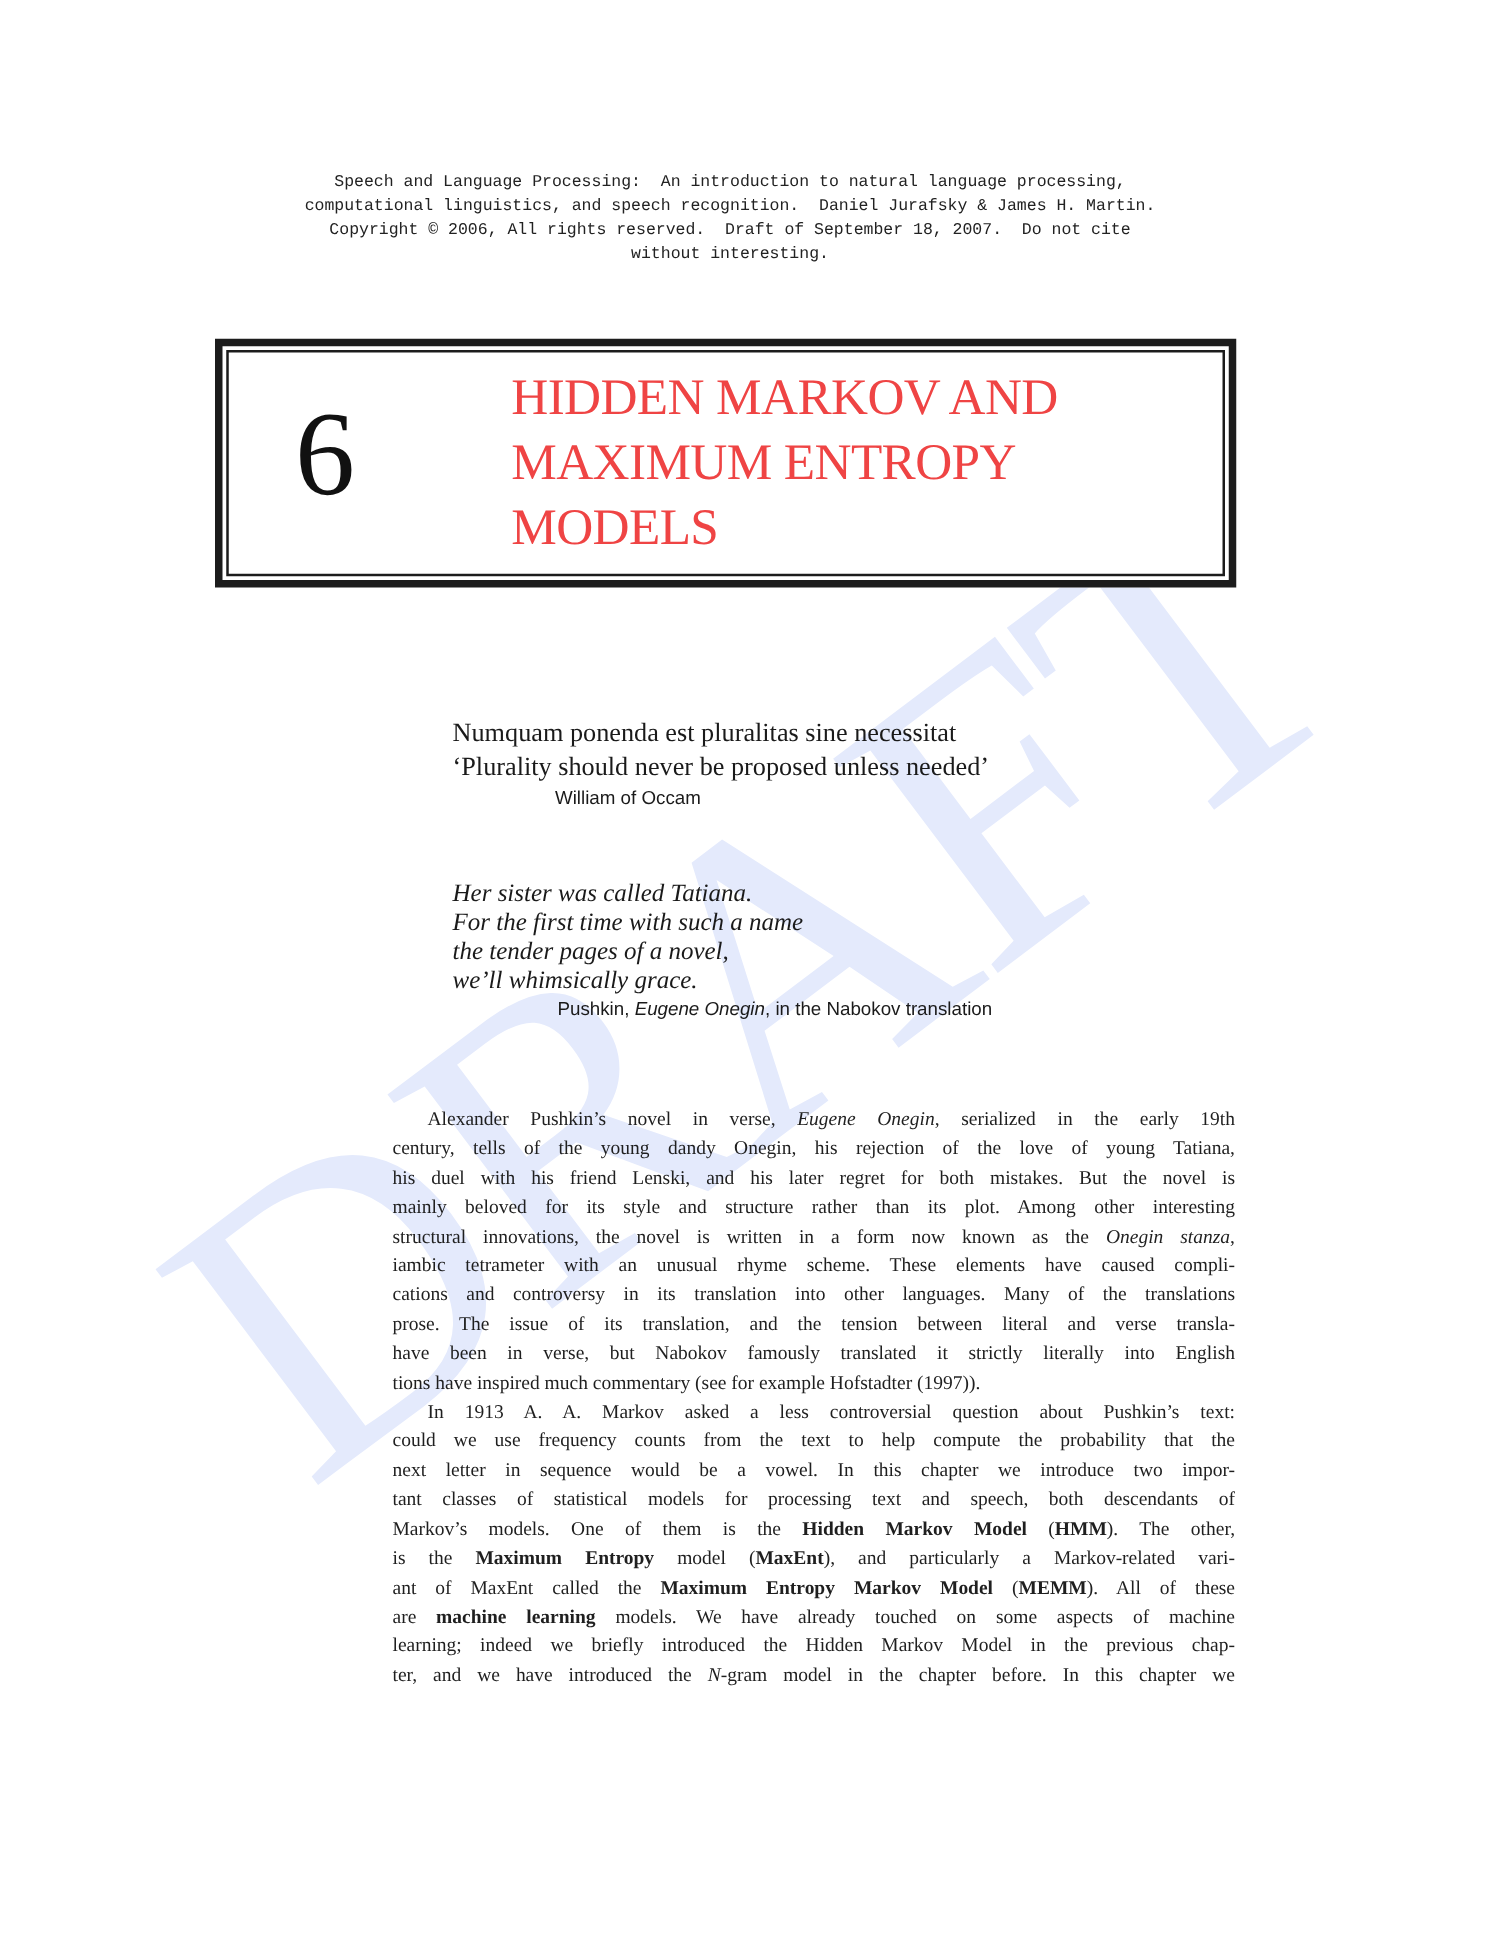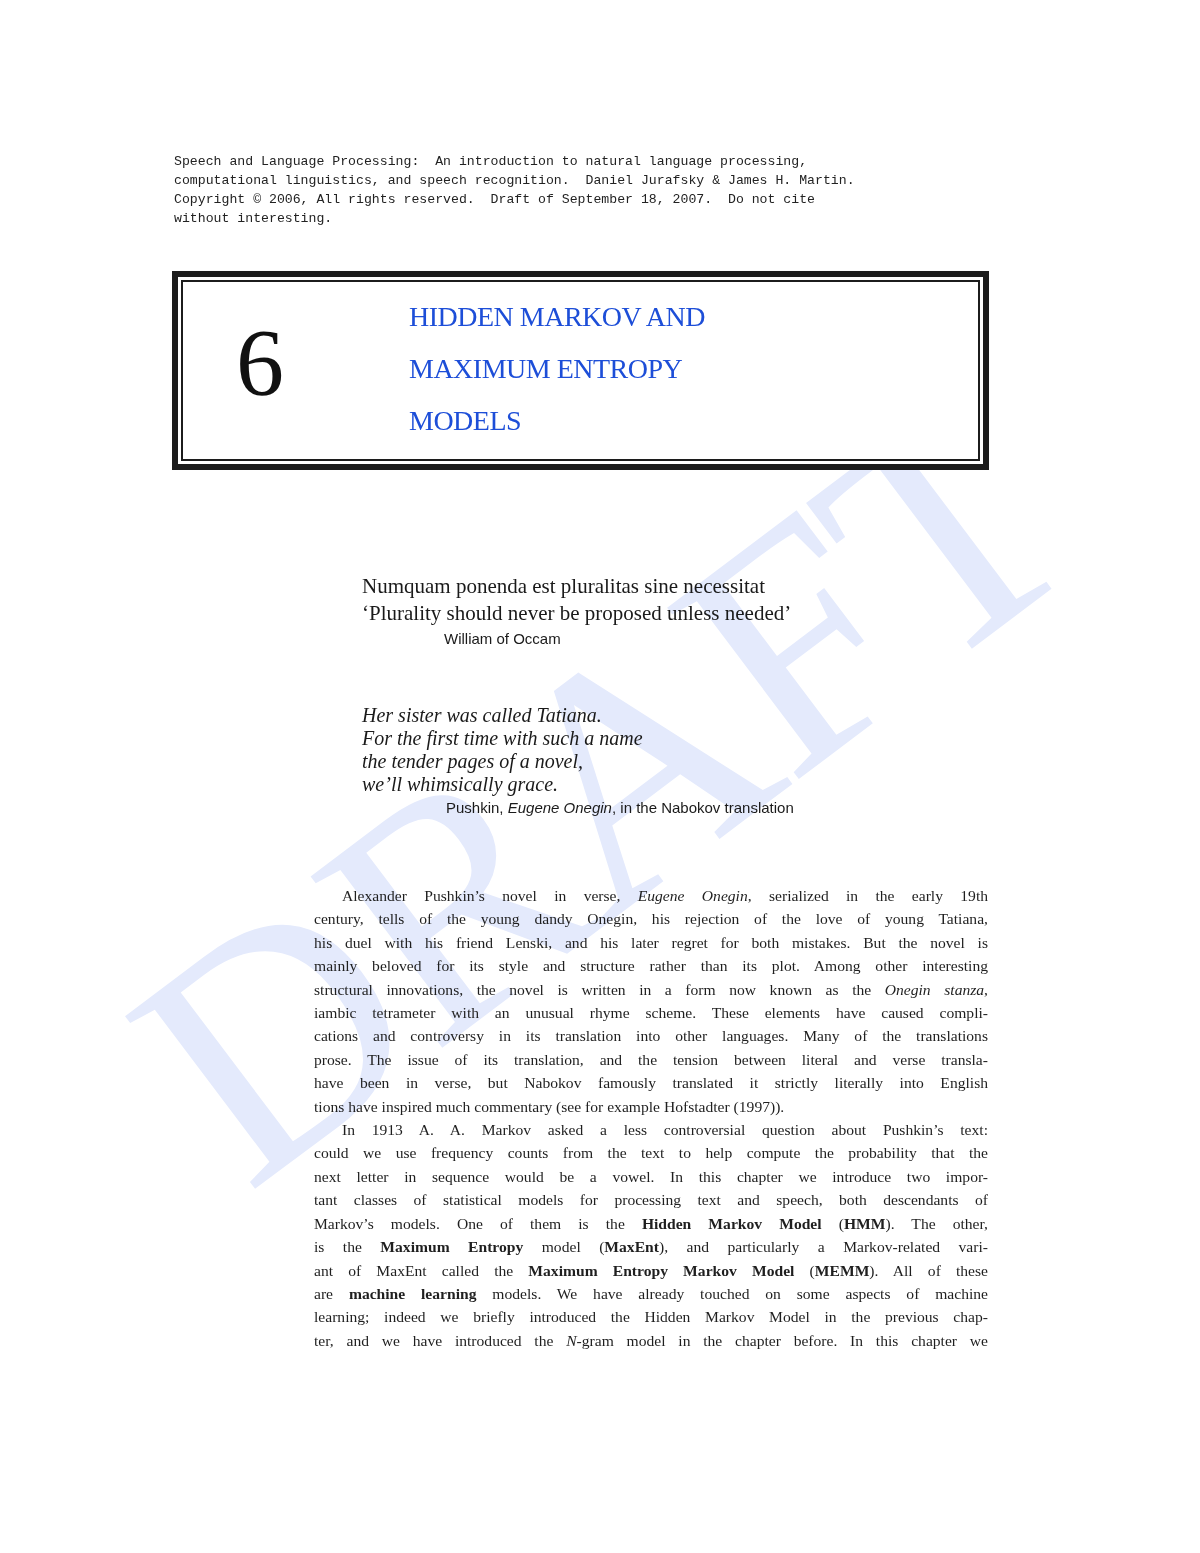--- a/index.html
+++ b/index.html
@@ -39,27 +39,28 @@
     white-space: nowrap;
     user-select: none;
   }
 
   .content { position: relative; z-index: 1; }
 
   
   .header-note {
     position: absolute;
     left: 174px;
-    top: 152px;
+    top: 136px;
     width: 820px;
     font-family: "Liberation Mono", "DejaVu Sans Mono", monospace;
     font-size: 13.2px;
     line-height: 19px;
     color: #222;
     white-space: pre;
+    text-align: center;
   }
 
   
   .chapter-box {
     position: absolute;
     left: 172px;
     top: 271px;
     width: 805px;
     height: 187px;
     border: 6px solid #1c1c1c;
@@ -77,23 +78,23 @@
     font-family: "Liberation Serif", "DejaVu Serif", serif;
     font-size: 96px;
     line-height: 1;
     color: #111;
   }
   .chapter-title {
     position: absolute;
     left: 231px;
     top: 14px;
     font-family: "Liberation Serif", "DejaVu Serif", serif;
-    font-size: 28px;
+    font-size: 41px;
     line-height: 52px;
-    color: #1d4ed8;
+    color: #ef4444;
     letter-spacing: -0.5px;
   }
   .chapter-title div { white-space: nowrap; }
 
   
   .epigraph {
     position: absolute;
     font-family: "Liberation Serif", "DejaVu Serif", serif;
     color: #1a1a1a;
   }

